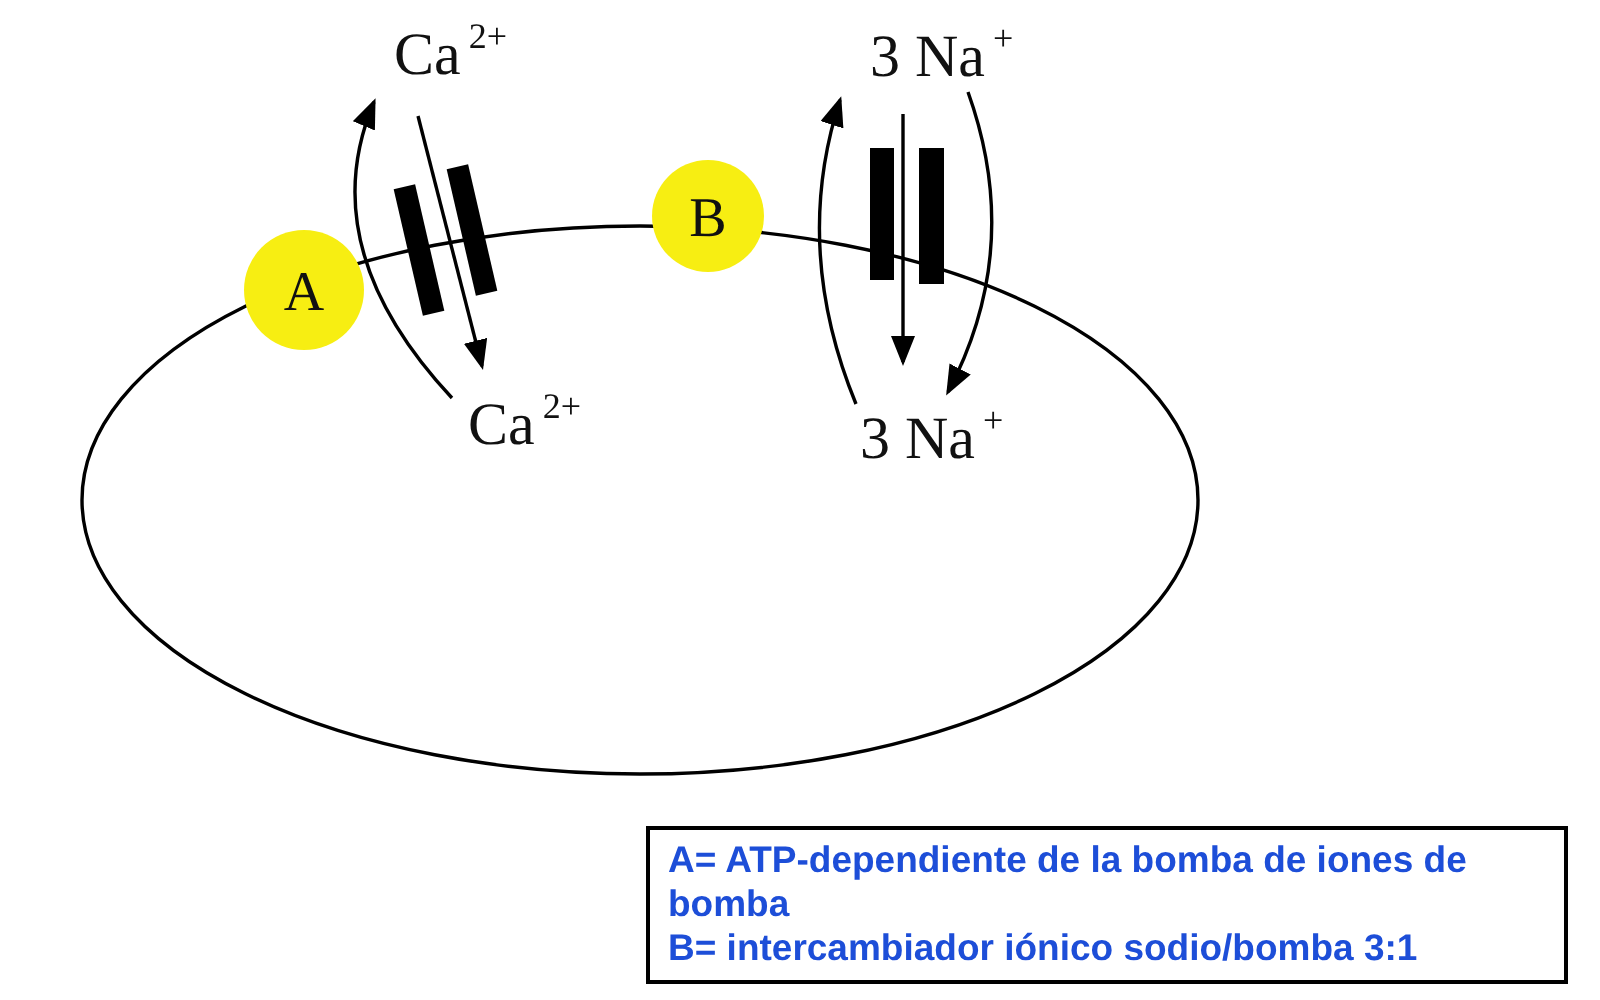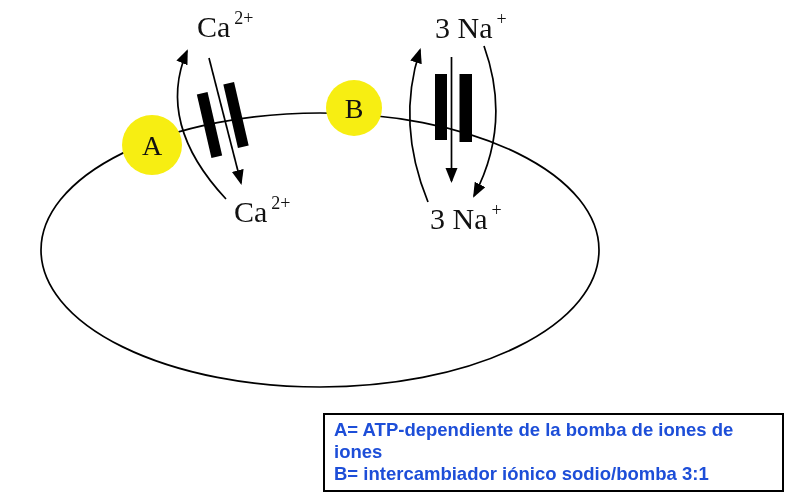--- a/index.html
+++ b/index.html
@@ -89,17 +89,17 @@
     </text>
 
     <text x="430" y="229">
       <tspan class="ion-label">3 Na</tspan>
       <tspan class="ion-sup" dy="-13">+</tspan>
     </text>
   </svg>
 
   <div class="legend">
     <div>A= ATP-dependiente de la bomba de iones de</div>
-    <div>iones</div>
+    <div>bomba</div>
     <div>B= intercambiador iónico sodio/bomba 3:1</div>
   </div>
 
 </div>
 
 </body></html>

